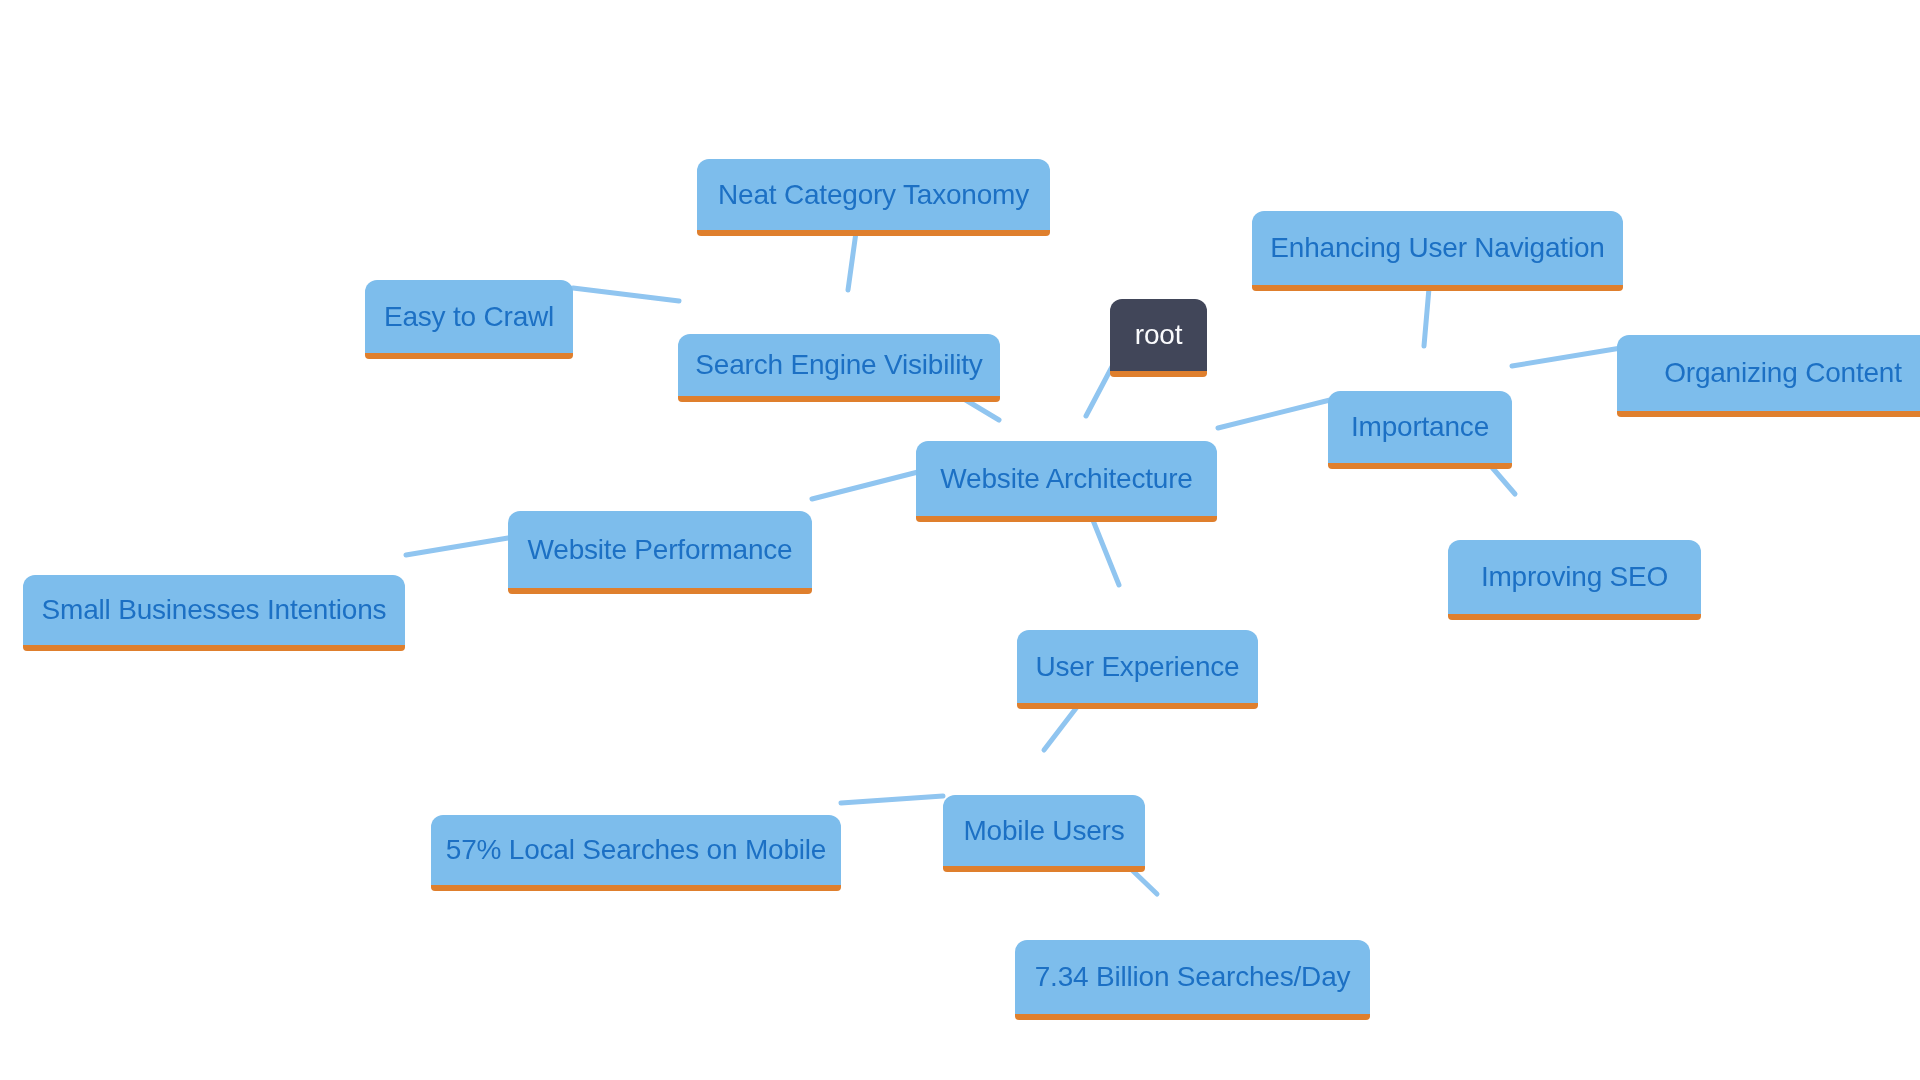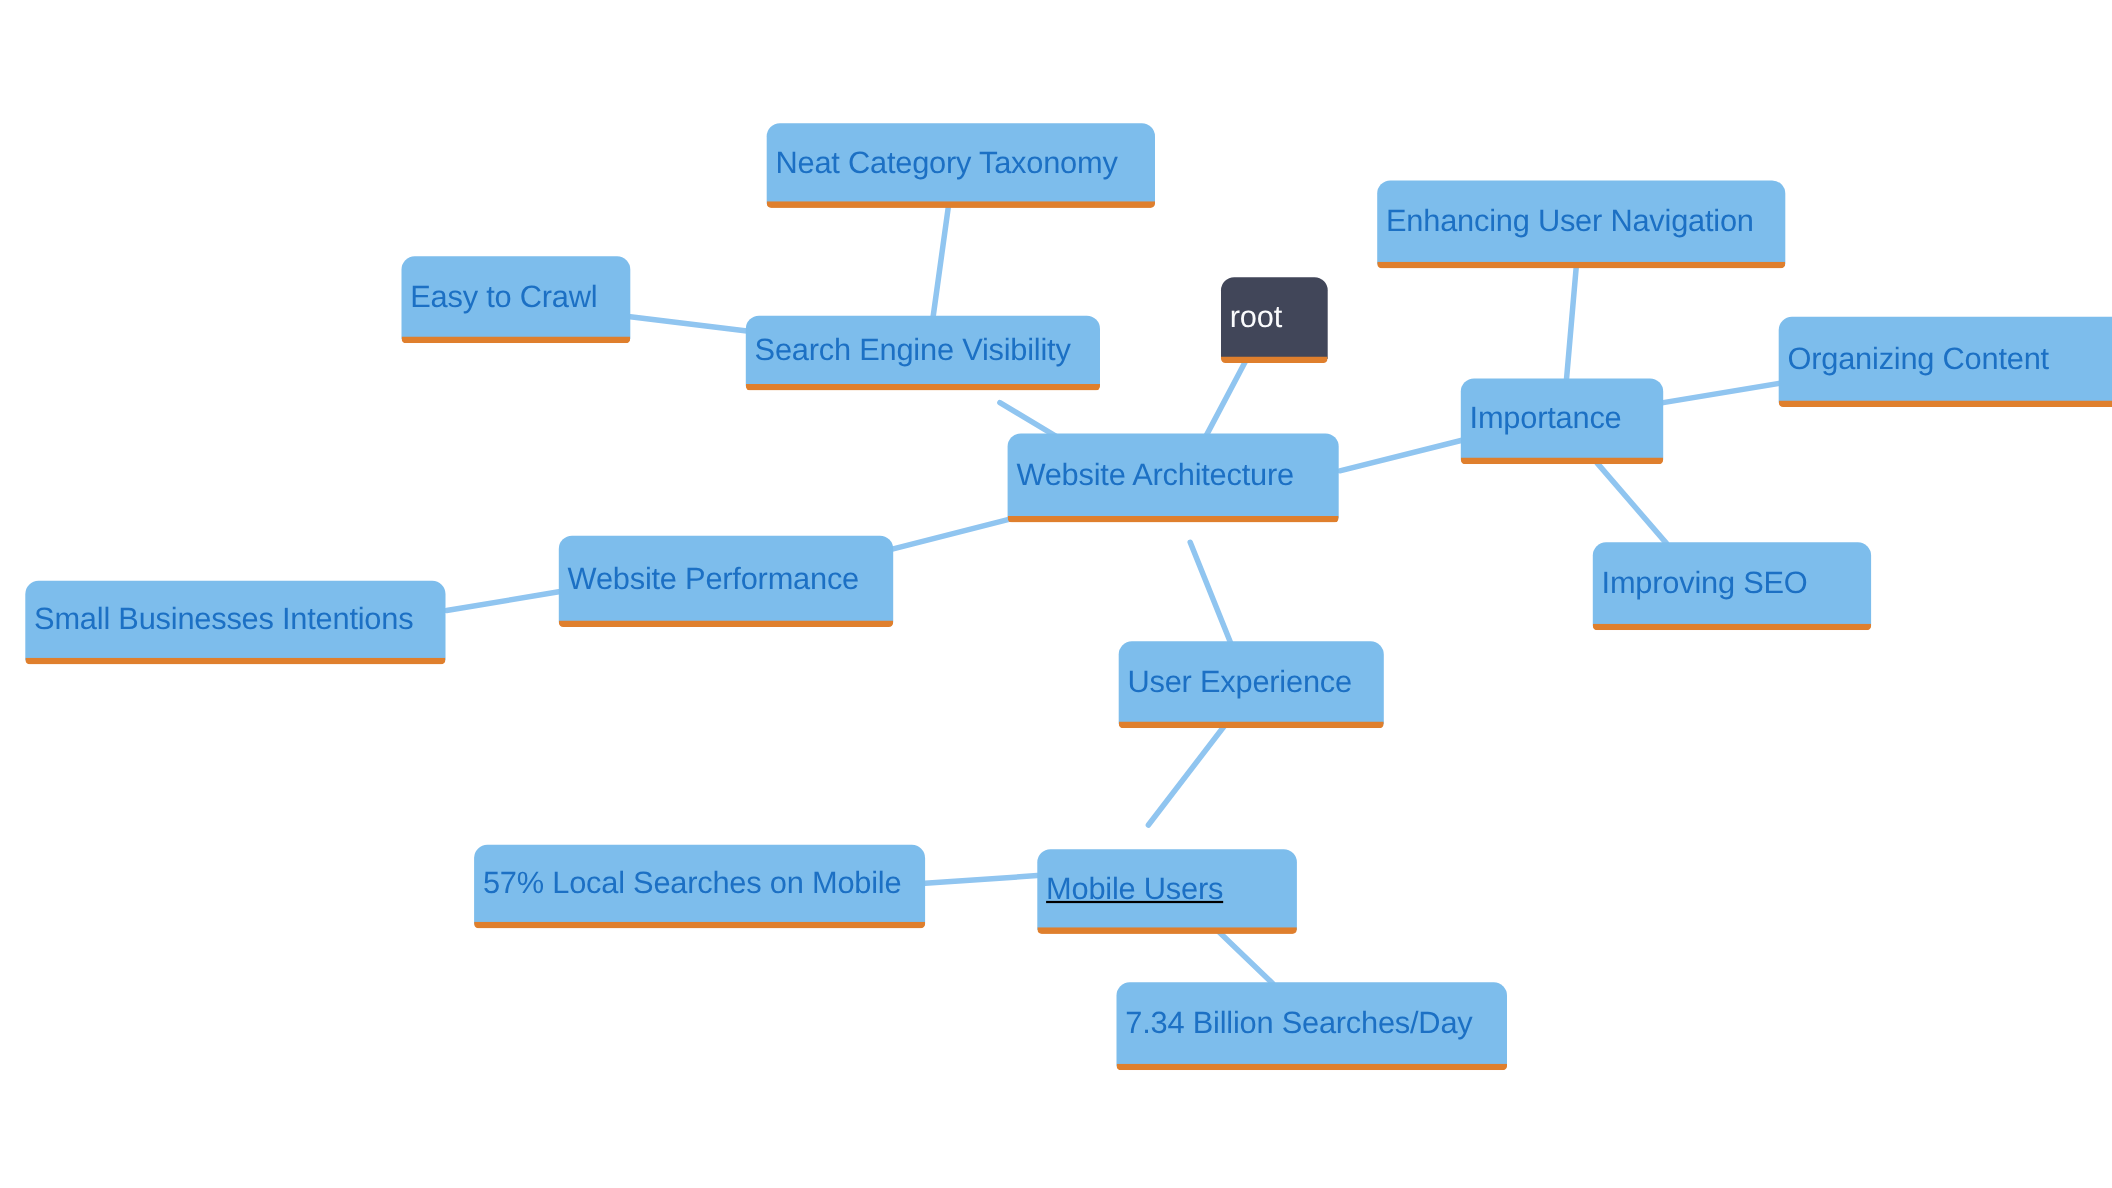--- a/index.html
+++ b/index.html
@@ -27,24 +27,26 @@
     stroke-width: 5;
     stroke-linecap: round;
     fill: none;
   }
   .node {
     position: absolute;
     z-index: 2;
     box-sizing: border-box;
     display: flex;
     align-items: center;
+    justify-content: center;
     background: var(--node-fill, #7dbdec);
     border-bottom: 6px solid var(--underline, #df7f2d);
     border-radius: 12px 12px 4px 4px;
     cursor: default;
+    margin-top: 47px;
   }
   .node .label {
     color: var(--node-text, #1c70c4);
     font-size: 28px;
     letter-spacing: -0.2px;
     white-space: nowrap;
     line-height: 1;
     padding: 0 8px;
   }
   .node.root-node {
@@ -105,33 +107,33 @@
   </div>
 
   <div class="node" style="left:1617px; top:288px; width:332px; height:82px;">
     <span class="label">Organizing Content</span>
   </div>
 
   <div class="node" style="left:1448px; top:493px; width:253px; height:80px;">
     <span class="label">Improving SEO</span>
   </div>
 
-  <div class="node" style="left:508px; top:487px; width:304px; height:83px;">
+  <div class="node" style="left:508px; top:464px; width:304px; height:83px;">
     <span class="label">Website Performance</span>
   </div>
 
   <div class="node" style="left:23px; top:528px; width:382px; height:76px;">
     <span class="label">Small Businesses Intentions</span>
   </div>
 
   <div class="node" style="left:1017px; top:583px; width:241px; height:79px;">
     <span class="label">User Experience</span>
   </div>
 
-  <div class="node" style="left:943px; top:772px; width:236px; height:77px;text-decoration:underline;">
+  <div class="node" style="left:943px; top:748px; width:202px; height:77px;">
     <span class="label">Mobile Users</span>
   </div>
 
   <div class="node" style="left:431px; top:768px; width:410px; height:76px;">
     <span class="label">57% Local Searches on Mobile</span>
   </div>
 
   <div class="node" style="left:1015px; top:893px; width:355px; height:80px;">
     <span class="label">7.34 Billion Searches/Day</span>
   </div>

